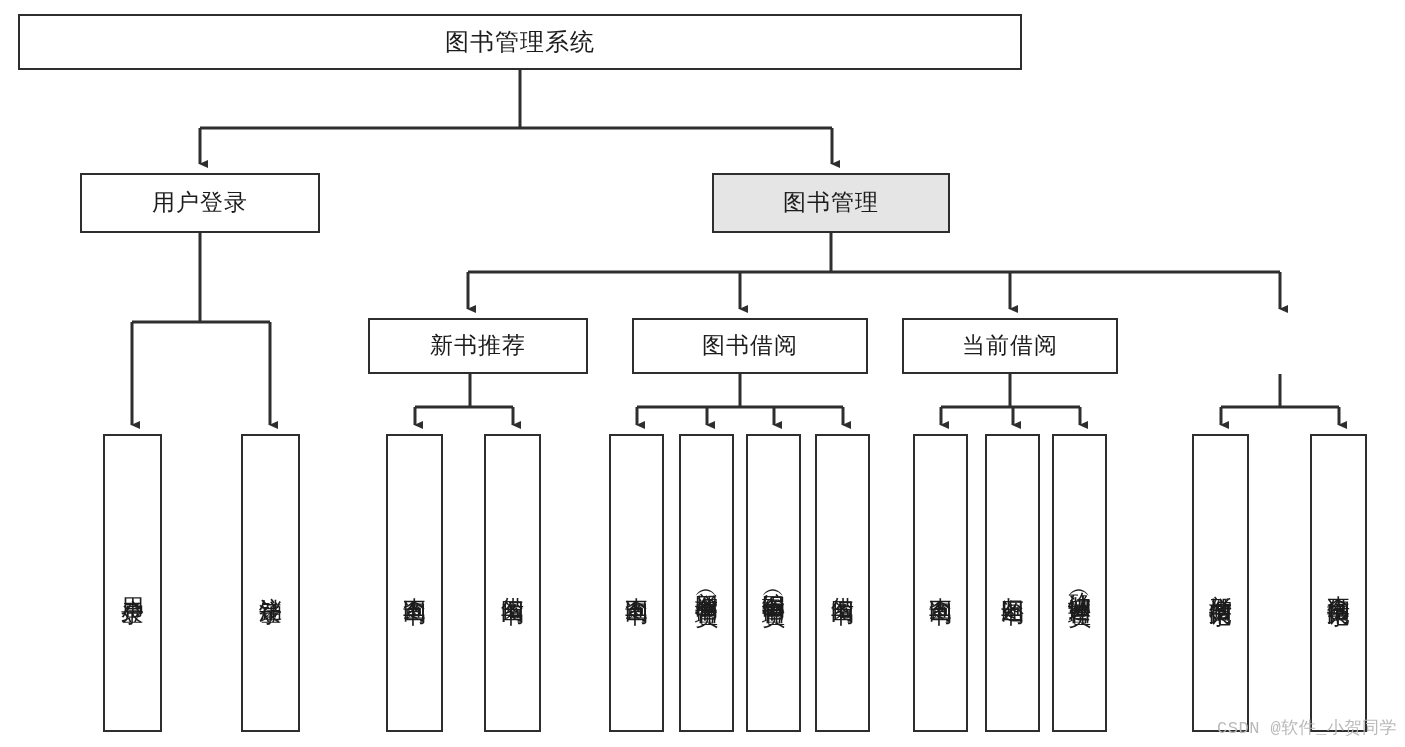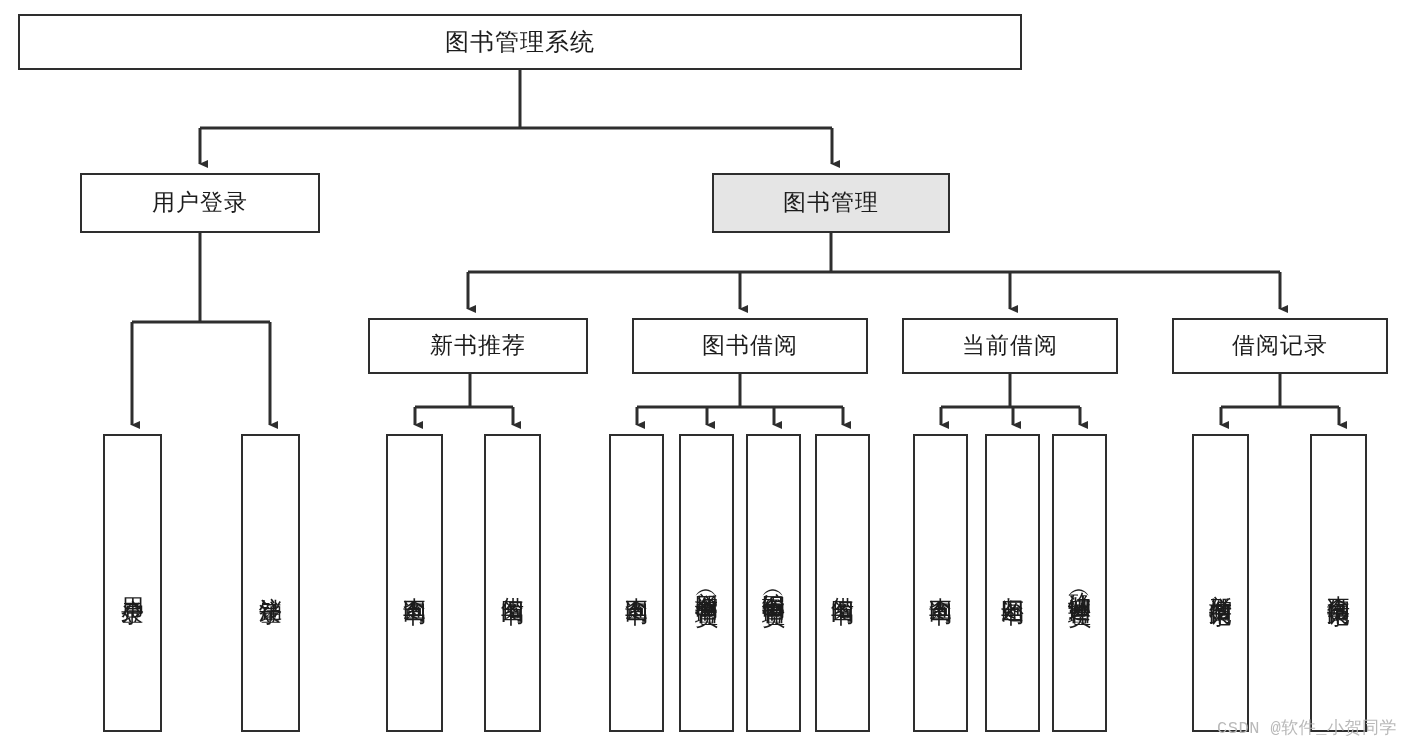--- a/index.html
+++ b/index.html
@@ -157,23 +157,20 @@
   </div>
 
   <div class="node horizontal" style="left: 632px; top: 318px; width: 236px; height: 56px; border-color: rgb(46, 46, 46); color: rgb(28, 28, 28); background: rgb(255, 255, 255);">
     <span class="node-label">图书借阅</span>
   </div>
 
   <div class="node horizontal" style="left: 902px; top: 318px; width: 216px; height: 56px; border-color: rgb(46, 46, 46); color: rgb(28, 28, 28); background: rgb(255, 255, 255);">
     <span class="node-label">当前借阅</span>
   </div>
 
-  <div class="node horizontal" style="left: 1172px; top: 318px; width: 216px; height: 56px; border-color: rgb(46, 46, 46); color: rgb(28, 28, 28); background: rgb(255, 255, 255);">
-    <span class="node-label">借阅记录</span>
-  </div>
 
   <div class="node vertical" style="left: 103px; top: 434px; width: 59px; height: 298px; border-color: rgb(46, 46, 46); color: rgb(28, 28, 28); background: rgb(255, 255, 255);">
     <span class="node-label">用户登录</span>
   </div>
 
   <div class="node vertical" style="left: 241px; top: 434px; width: 59px; height: 298px; border-color: rgb(46, 46, 46); color: rgb(28, 28, 28); background: rgb(255, 255, 255);">
     <span class="node-label">注销登录</span>
   </div>
 
   <div class="node vertical" style="left: 386px; top: 434px; width: 57px; height: 298px; border-color: rgb(46, 46, 46); color: rgb(28, 28, 28); background: rgb(255, 255, 255);">

